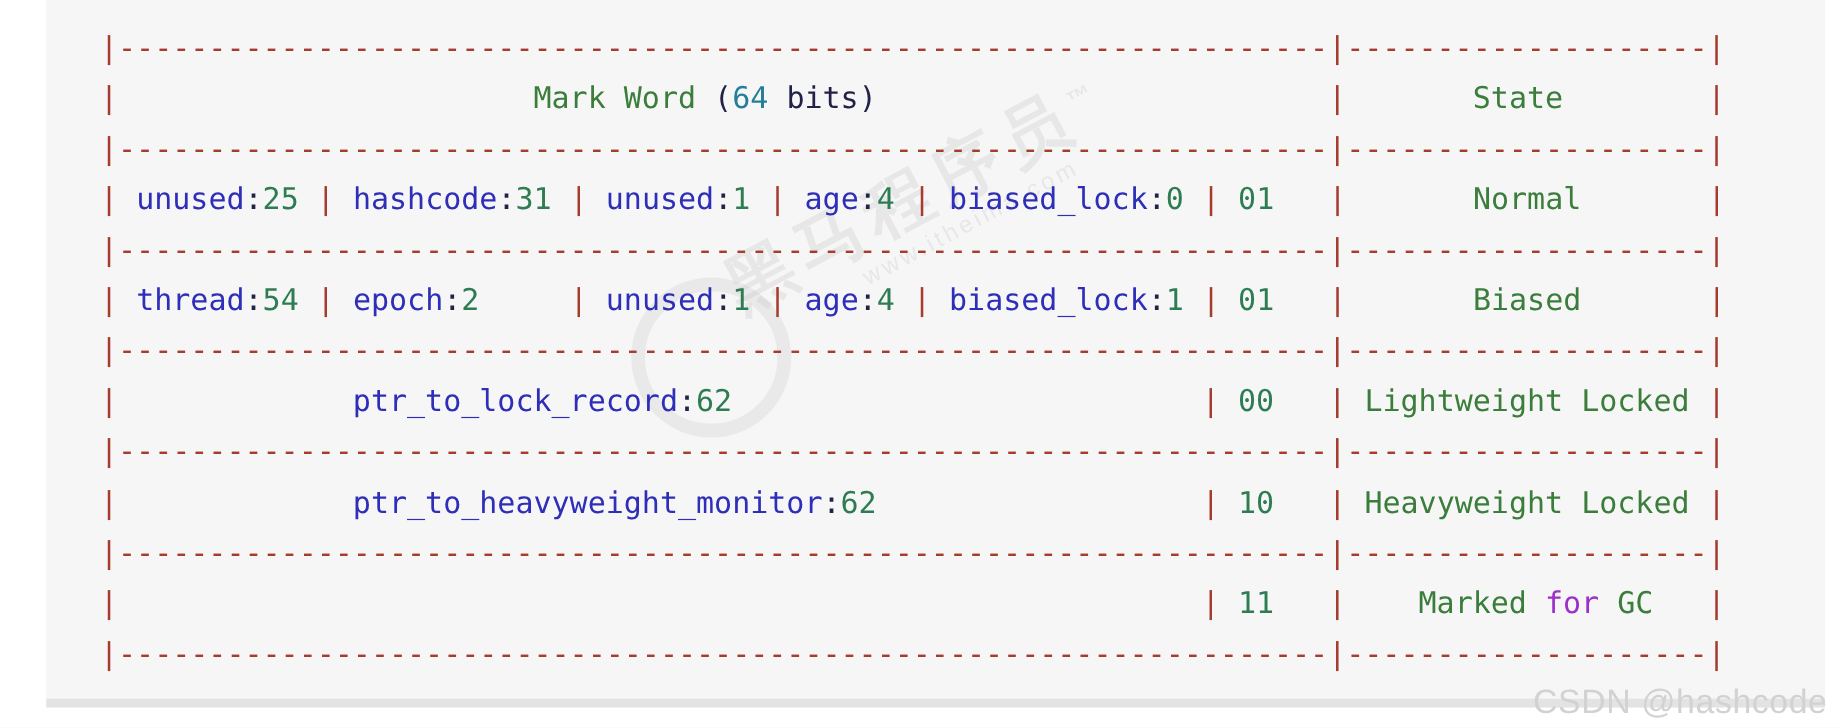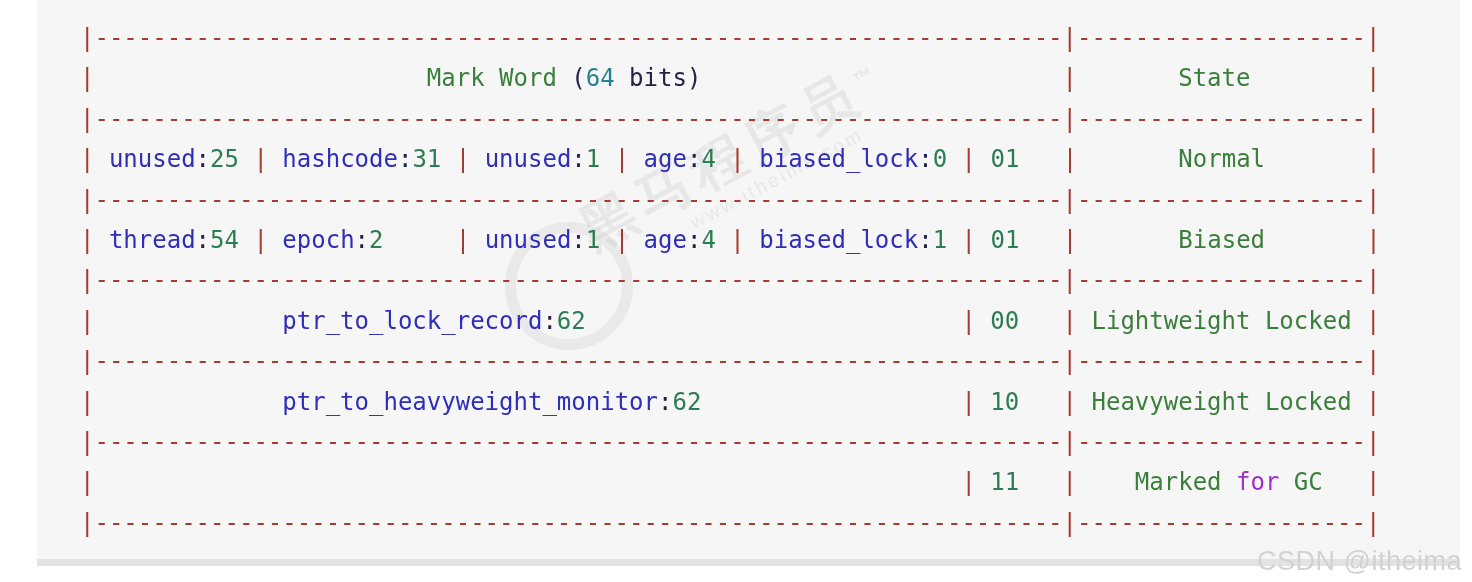--- a/index.html
+++ b/index.html
@@ -47,13 +47,13 @@
 <body>
 
 <div class="panel">
   <div class="stamp stamp-circle"></div>
   <div class="stamp stamp-title"><span>黑马程序员</span><sup>™</sup></div>
   <div class="stamp stamp-url">www.itheima.com</div>
   <pre class="code"><div class="code-line"><span style="color: rgb(166, 60, 46);">|-------------------------------------------------------------------|--------------------|</span></div><div class="code-line"><span style="color: rgb(166, 60, 46);">|</span><span>                       </span><span style="color: rgb(59, 126, 59);">Mark Word</span><span style="color: rgb(34, 34, 72);"> (</span><span style="color: rgb(38, 127, 153);">64</span><span style="color: rgb(34, 34, 72);"> bits)</span><span>                         </span><span style="color: rgb(166, 60, 46);">|</span><span>       </span><span style="color: rgb(59, 126, 59);">State</span><span>        </span><span style="color: rgb(166, 60, 46);">|</span></div><div class="code-line"><span style="color: rgb(166, 60, 46);">|-------------------------------------------------------------------|--------------------|</span></div><div class="code-line"><span style="color: rgb(166, 60, 46);">| </span><span style="color: rgb(46, 46, 184);">unused</span><span style="color: rgb(34, 34, 72);">:</span><span style="color: rgb(46, 125, 82);">25</span><span style="color: rgb(34, 34, 72);"> </span><span style="color: rgb(166, 60, 46);">| </span><span style="color: rgb(46, 46, 184);">hashcode</span><span style="color: rgb(34, 34, 72);">:</span><span style="color: rgb(46, 125, 82);">31</span><span style="color: rgb(34, 34, 72);"> </span><span style="color: rgb(166, 60, 46);">| </span><span style="color: rgb(46, 46, 184);">unused</span><span style="color: rgb(34, 34, 72);">:</span><span style="color: rgb(46, 125, 82);">1</span><span style="color: rgb(34, 34, 72);"> </span><span style="color: rgb(166, 60, 46);">| </span><span style="color: rgb(46, 46, 184);">age</span><span style="color: rgb(34, 34, 72);">:</span><span style="color: rgb(46, 125, 82);">4</span><span style="color: rgb(34, 34, 72);"> </span><span style="color: rgb(166, 60, 46);">| </span><span style="color: rgb(46, 46, 184);">biased_lock</span><span style="color: rgb(34, 34, 72);">:</span><span style="color: rgb(46, 125, 82);">0</span><span style="color: rgb(34, 34, 72);"> </span><span style="color: rgb(166, 60, 46);">| </span><span style="color: rgb(46, 125, 82);">01</span><span>   </span><span style="color: rgb(166, 60, 46);">|</span><span>       </span><span style="color: rgb(59, 126, 59);">Normal</span><span>       </span><span style="color: rgb(166, 60, 46);">|</span></div><div class="code-line"><span style="color: rgb(166, 60, 46);">|-------------------------------------------------------------------|--------------------|</span></div><div class="code-line"><span style="color: rgb(166, 60, 46);">| </span><span style="color: rgb(46, 46, 184);">thread</span><span style="color: rgb(34, 34, 72);">:</span><span style="color: rgb(46, 125, 82);">54</span><span style="color: rgb(34, 34, 72);"> </span><span style="color: rgb(166, 60, 46);">| </span><span style="color: rgb(46, 46, 184);">epoch</span><span style="color: rgb(34, 34, 72);">:</span><span style="color: rgb(46, 125, 82);">2</span><span>     </span><span style="color: rgb(166, 60, 46);">| </span><span style="color: rgb(46, 46, 184);">unused</span><span style="color: rgb(34, 34, 72);">:</span><span style="color: rgb(46, 125, 82);">1</span><span style="color: rgb(34, 34, 72);"> </span><span style="color: rgb(166, 60, 46);">| </span><span style="color: rgb(46, 46, 184);">age</span><span style="color: rgb(34, 34, 72);">:</span><span style="color: rgb(46, 125, 82);">4</span><span style="color: rgb(34, 34, 72);"> </span><span style="color: rgb(166, 60, 46);">| </span><span style="color: rgb(46, 46, 184);">biased_lock</span><span style="color: rgb(34, 34, 72);">:</span><span style="color: rgb(46, 125, 82);">1</span><span style="color: rgb(34, 34, 72);"> </span><span style="color: rgb(166, 60, 46);">| </span><span style="color: rgb(46, 125, 82);">01</span><span>   </span><span style="color: rgb(166, 60, 46);">|</span><span>       </span><span style="color: rgb(59, 126, 59);">Biased</span><span>       </span><span style="color: rgb(166, 60, 46);">|</span></div><div class="code-line"><span style="color: rgb(166, 60, 46);">|-------------------------------------------------------------------|--------------------|</span></div><div class="code-line"><span style="color: rgb(166, 60, 46);">|</span><span>             </span><span style="color: rgb(46, 46, 184);">ptr_to_lock_record</span><span style="color: rgb(34, 34, 72);">:</span><span style="color: rgb(46, 125, 82);">62</span><span>                          </span><span style="color: rgb(166, 60, 46);">| </span><span style="color: rgb(46, 125, 82);">00</span><span>   </span><span style="color: rgb(166, 60, 46);">|</span><span style="color: rgb(34, 34, 72);"> </span><span style="color: rgb(59, 126, 59);">Lightweight Locked</span><span style="color: rgb(34, 34, 72);"> </span><span style="color: rgb(166, 60, 46);">|</span></div><div class="code-line"><span style="color: rgb(166, 60, 46);">|-------------------------------------------------------------------|--------------------|</span></div><div class="code-line"><span style="color: rgb(166, 60, 46);">|</span><span>             </span><span style="color: rgb(46, 46, 184);">ptr_to_heavyweight_monitor</span><span style="color: rgb(34, 34, 72);">:</span><span style="color: rgb(46, 125, 82);">62</span><span>                  </span><span style="color: rgb(166, 60, 46);">| </span><span style="color: rgb(46, 125, 82);">10</span><span>   </span><span style="color: rgb(166, 60, 46);">|</span><span style="color: rgb(34, 34, 72);"> </span><span style="color: rgb(59, 126, 59);">Heavyweight Locked</span><span style="color: rgb(34, 34, 72);"> </span><span style="color: rgb(166, 60, 46);">|</span></div><div class="code-line"><span style="color: rgb(166, 60, 46);">|-------------------------------------------------------------------|--------------------|</span></div><div class="code-line"><span style="color: rgb(166, 60, 46);">|</span><span>                                                            </span><span style="color: rgb(166, 60, 46);">| </span><span style="color: rgb(46, 125, 82);">11</span><span>   </span><span style="color: rgb(166, 60, 46);">|</span><span>    </span><span style="color: rgb(59, 126, 59);">Marked</span><span style="color: rgb(34, 34, 72);"> </span><span style="color: rgb(156, 48, 201);">for</span><span style="color: rgb(34, 34, 72);"> </span><span style="color: rgb(59, 126, 59);">GC</span><span>   </span><span style="color: rgb(166, 60, 46);">|</span></div><div class="code-line"><span style="color: rgb(166, 60, 46);">|-------------------------------------------------------------------|--------------------|</span></div></pre>
   <div class="panel-edge"></div>
 </div>
 
-<div class="csdn">CSDN @itheima</div>
+<div class="csdn">CSDN @hashcode</div>
 
 </body></html>

